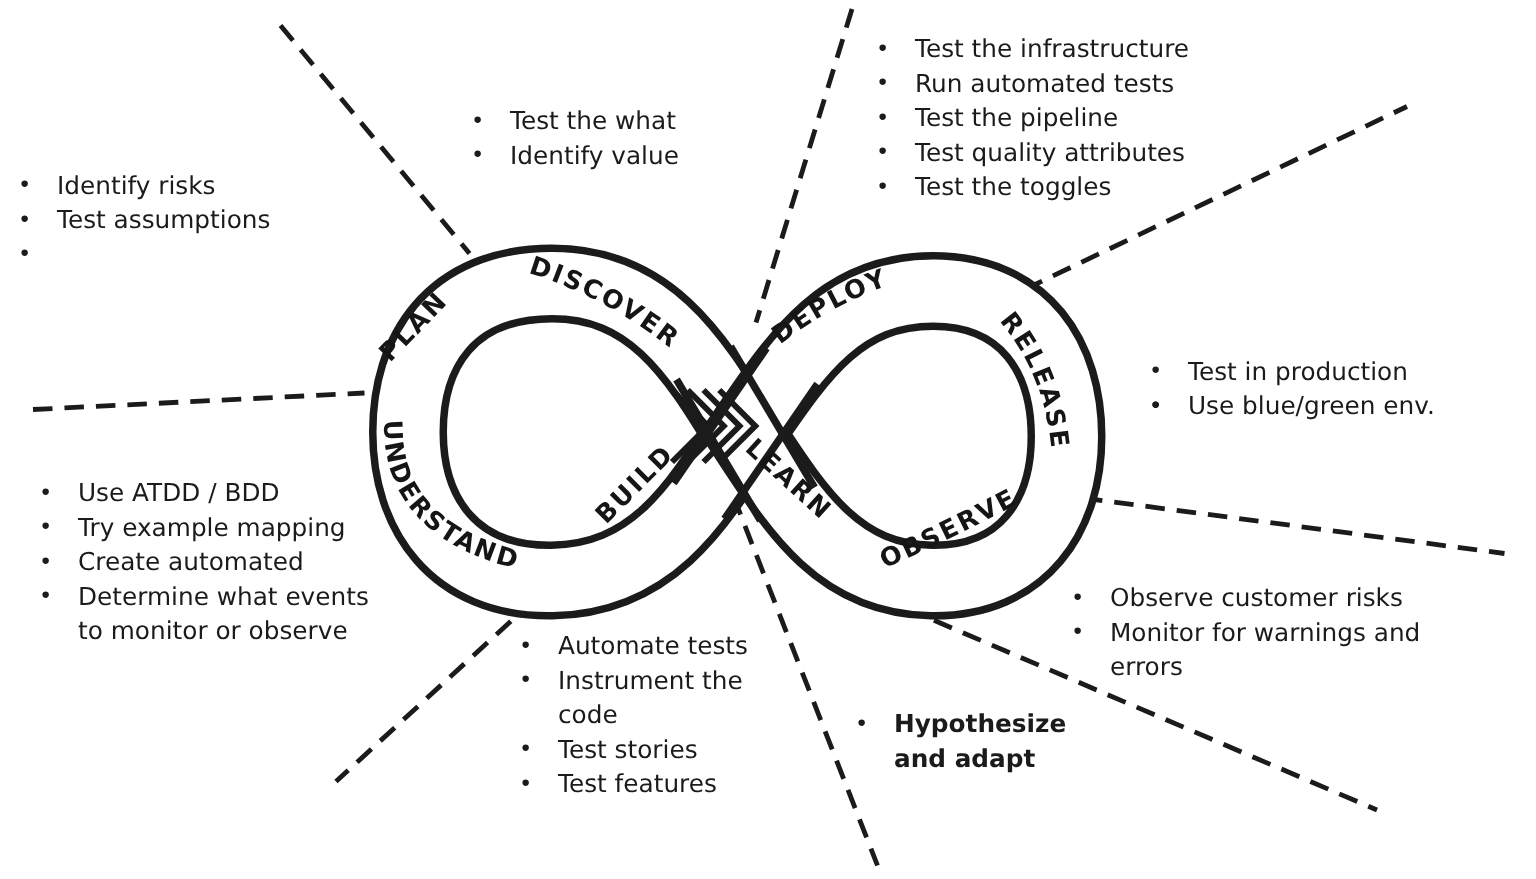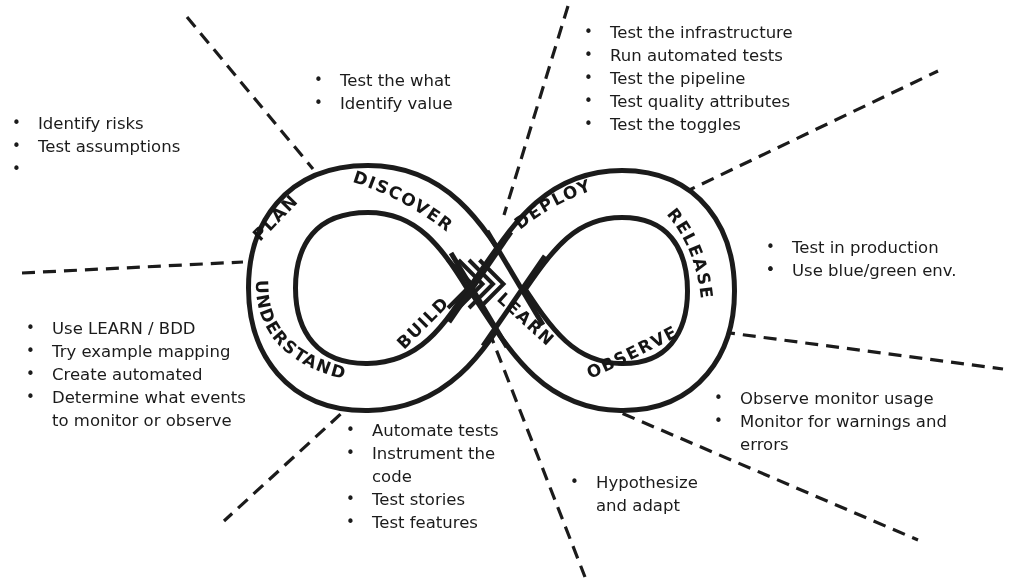--- a/index.html
+++ b/index.html
@@ -12,21 +12,21 @@
   .note-line{position:relative;padding-left:30px;font-size:16.5px;line-height:23px;}
   .bullet{position:absolute;left:4px;top:0;font-size:15px;}
   .note-text{display:inline-block;vertical-align:top;}
   .note-plan    {left:8;   top:112px; left:8px;}
   .note-discover{left:310px;top:69px;}
   .note-deploy  {left:580px;top:21px;}
   .note-release {left:762px;top:236px;}
   .note-observe {left:710px;top:387px;}
   .note-observe .note-text{width:225px;}
   .note-learn   {left:566px;top:471px;}
-  .note-learn .note-text{width:120px;}
+  .note-learn .note-text{width:120px;font-weight:bold;}
   .note-build   {left:342px;top:419px;}
   .note-build .note-text{width:155px;}
   .note-understand{left:22px;top:317px;}
   .note-understand .note-text{width:205px;}
   .stage{font-family:"DejaVu Sans",sans-serif;font-weight:bold;font-size:17px;
          letter-spacing:1.5px;fill:#151515;}
 </style>
 </head>
 <body>
 
@@ -106,35 +106,35 @@
     <div class="note-line"><span class="bullet">•</span><span class="note-text">Test the toggles</span></div>
   </div>
 
   <div class="note note-release">
     <div class="note-line"><span class="bullet">•</span><span class="note-text">Test in production</span></div>
     <div class="note-line"><span class="bullet">•</span></div>
     <div class="note-line"><span class="bullet">•</span><span class="note-text">Use blue/green env.</span></div>
   </div>
 
   <div class="note note-observe">
-    <div class="note-line"><span class="bullet">•</span><span class="note-text">Observe monitor usage</span></div>
+    <div class="note-line"><span class="bullet">•</span><span class="note-text">Observe customer risks</span></div>
     <div class="note-line"><span class="bullet">•</span><span class="note-text">Monitor for warnings and errors</span></div>
   </div>
 
   <div class="note note-learn">
     <div class="note-line"><span class="bullet">•</span><span class="note-text">Hypothesize and adapt</span></div>
   </div>
 
   <div class="note note-build">
     <div class="note-line"><span class="bullet">•</span><span class="note-text">Automate tests</span></div>
     <div class="note-line"><span class="bullet">•</span><span class="note-text">Instrument the code</span></div>
     <div class="note-line"><span class="bullet">•</span><span class="note-text">Test stories</span></div>
     <div class="note-line"><span class="bullet">•</span><span class="note-text">Test features</span></div>
   </div>
 
   <div class="note note-understand">
-    <div class="note-line"><span class="bullet">•</span><span class="note-text">Use LEARN / BDD</span></div>
+    <div class="note-line"><span class="bullet">•</span><span class="note-text">Use ATDD / BDD</span></div>
     <div class="note-line"><span class="bullet">•</span><span class="note-text">Try example mapping</span></div>
     <div class="note-line"><span class="bullet">•</span><span class="note-text">Create automated</span></div>
     <div class="note-line"><span class="bullet">•</span><span class="note-text">Determine what events to monitor or observe</span></div>
   </div>
 
 </div>
 
 </body></html>

